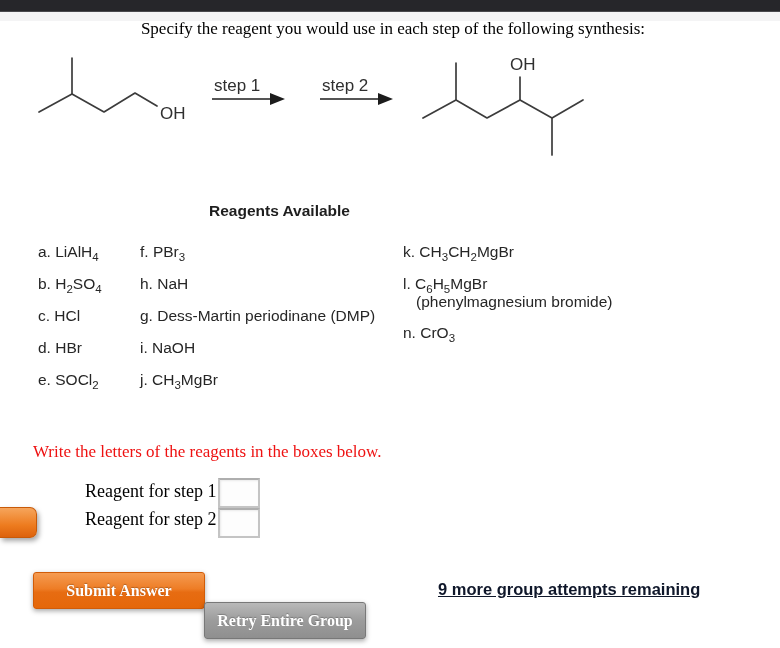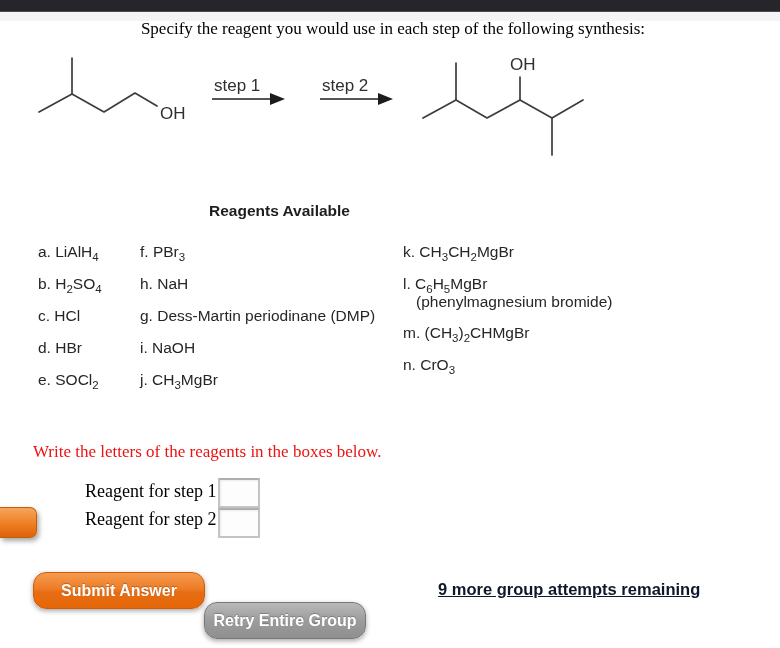--- a/index.html
+++ b/index.html
@@ -61,22 +61,22 @@
   
   .drawer-tab{
     left:0;top:507px;width:36px;height:29px;
     background:linear-gradient(180deg,#f6a55c 0%,#ed7b1e 60%,#dd620c 100%);
     border:1px solid #c85a08;border-left:none;border-radius:0 7px 7px 0;
     box-shadow:2px 3px 5px rgba(0,0,0,0.35);cursor:pointer;
   }
 
   
   .btn{
-    top:572px;height:37px;border-radius:13px;box-sizing:border-box;
-    font-family:Liberation Sans, sans-serif;font-size:16px;font-weight:bold;color:#fff;
+    top:572px;height:37px;border-radius:3px;box-sizing:border-box;
+    font-family:Liberation Serif, serif;font-size:16px;font-weight:bold;color:#fff;
     text-align:center;line-height:35px;cursor:pointer;
     box-shadow:0 2px 5px rgba(0,0,0,0.35);text-shadow:0 -1px 1px rgba(0,0,0,0.25);
   }
   .btn-submit{
     left:33px;width:172px;
     background:linear-gradient(180deg,#f59b51 0%,#ee7d26 45%,#e76c12 55%,#e56709 100%);
     border:1px solid #d15c08;
   }
   .btn-retry{
     left:204px;width:162px;
@@ -163,23 +163,20 @@
   </div>
 <div class="abs reagent-col col3">
     <div class="reagent-item">
       <div>k. CH<sub>3</sub>CH<sub>2</sub>MgBr</div>
     </div>
     <div class="reagent-item">
       <div>l. C<sub>6</sub>H<sub>5</sub>MgBr</div>
       <div class="reagent-note">(phenylmagnesium bromide)</div>
     </div>
     <div class="reagent-item">
-      <div>m. (CH<sub>3</sub>)<sub>2</sub>CHMgBr</div>
-    </div>
-    <div class="reagent-item">
       <div>n. CrO<sub>3</sub></div>
     </div>
   </div>
 
 <div class="abs instruction">Write the letters of the reagents in the boxes below.</div>
 
 <div class="abs answer-label answer-label-1">Reagent for step 1</div>
 <div class="abs answer-label answer-label-2">Reagent for step 2</div>
 
 <input class="abs answer-input answer-input-1" type="text" maxlength="2" value="" style="">

